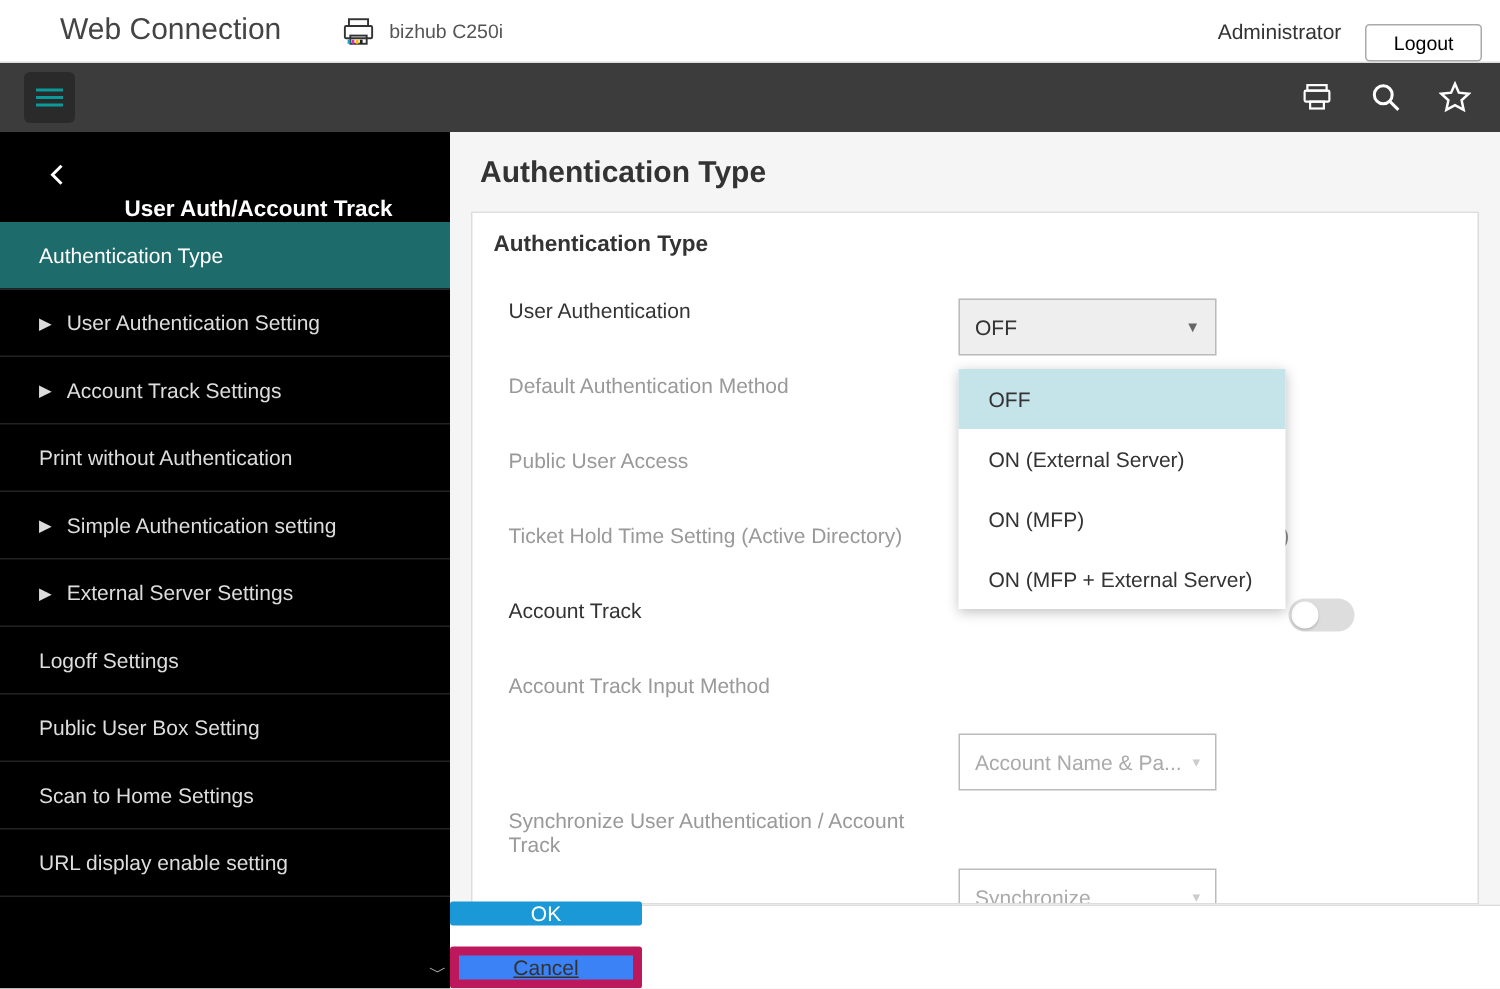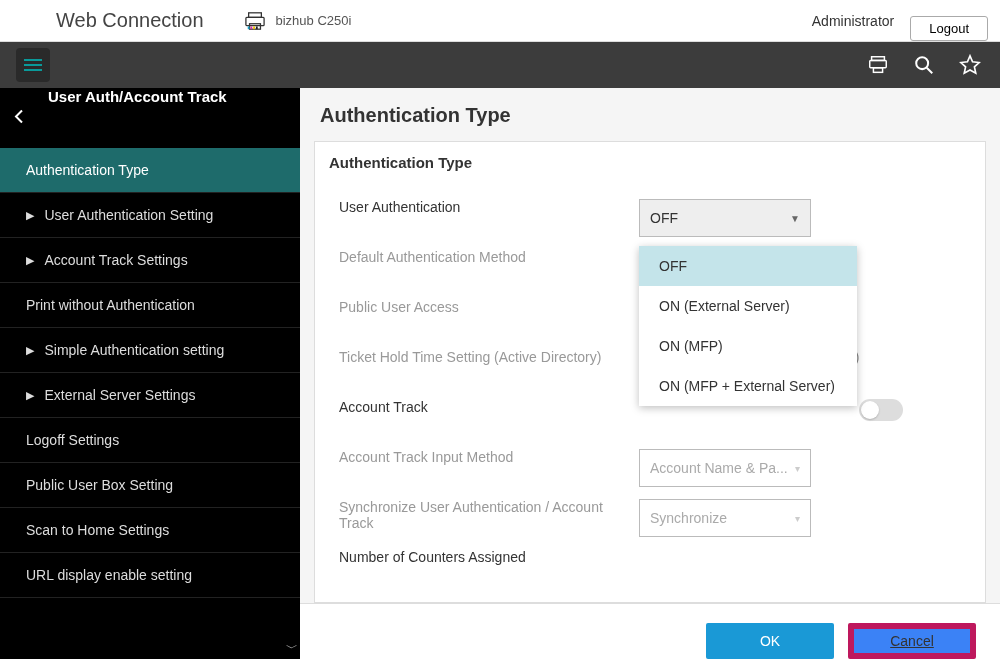--- a/index.html
+++ b/index.html
@@ -20,21 +20,21 @@
   align-items: center;
   padding: 0 12px;
   border-bottom: 1px solid #ddd;
 }
 .brand {
   font-family: "Trebuchet MS", "Segoe UI", sans-serif;
   font-size: 20px;
   font-weight: 500;
   color: #444;
   margin-right: 40px;
-  margin-left: 44px;
+  margin-left: 28px;
 }
 .device-icon-wrap {
   display: inline-flex;
   align-items: center;
   margin-right: 10px;
 }
 .device-name {
   font-size: 13px;
   color: #555;
 }
@@ -109,26 +109,27 @@
 
 .sidebar {
   width: 300px;
   background: #000;
   color: #ddd;
   position: relative;
 }
 .sidebar-header {
   height: 60px;
   display: flex;
-  align-items: flex-start;
+  align-items: flex-end;
   color: #fff;
   font-size: 15px;
   font-weight: bold;
-  padding-left: 48px;
-  position: relative;
+  padding-left: 64px;
+  position: relative;
+  margin-left: 19px;
 }
 .sidebar-back {
   position: absolute;
   left: 14px;
   top: 50%;
   transform: translateY(-50%);
   cursor: pointer;
   color: #fff;
   font-size: 14px;
 }
@@ -220,20 +221,21 @@
   display: flex;
   align-items: center;
   justify-content: space-between;
   padding: 0 10px;
   font-size: 14px;
   cursor: pointer;
 }
 .select-box.disabled {
   color: #aaa;
   background: #fff;
+  margin-top: 40px;
 }
 .select-caret {
   font-size: 10px;
   color: #666;
 }
 .select-caret.dim { color: #ccc; }
 .hint-text {
   color: #888;
   font-size: 14px;
   margin-left: 180px;
@@ -282,24 +284,25 @@
 
 .footer {
   position: absolute;
   bottom: 0;
   left: 0;
   right: 0;
   height: 56px;
   background: #fff;
   border-top: 1px solid #ddd;
   display: flex;
-  align-items: flex-end;
+  align-items: flex-start;
   justify-content: flex-end;
   padding-right: 24px;
   gap: 14px;
+  flex-direction: column;
 }
 .btn {
   width: 128px;
   height: 36px;
   display: flex;
   align-items: center;
   justify-content: center;
   font-size: 14px;
   cursor: pointer;
   border-radius: 2px;

